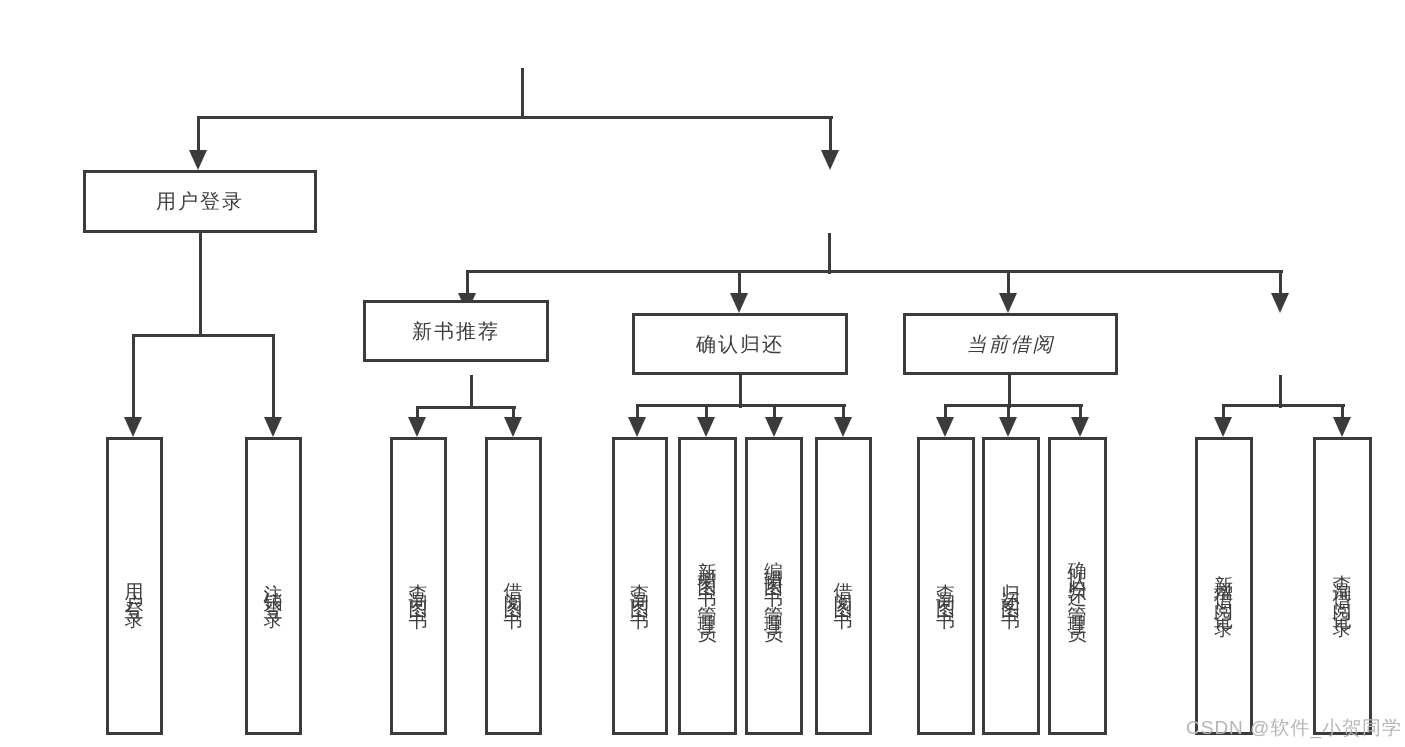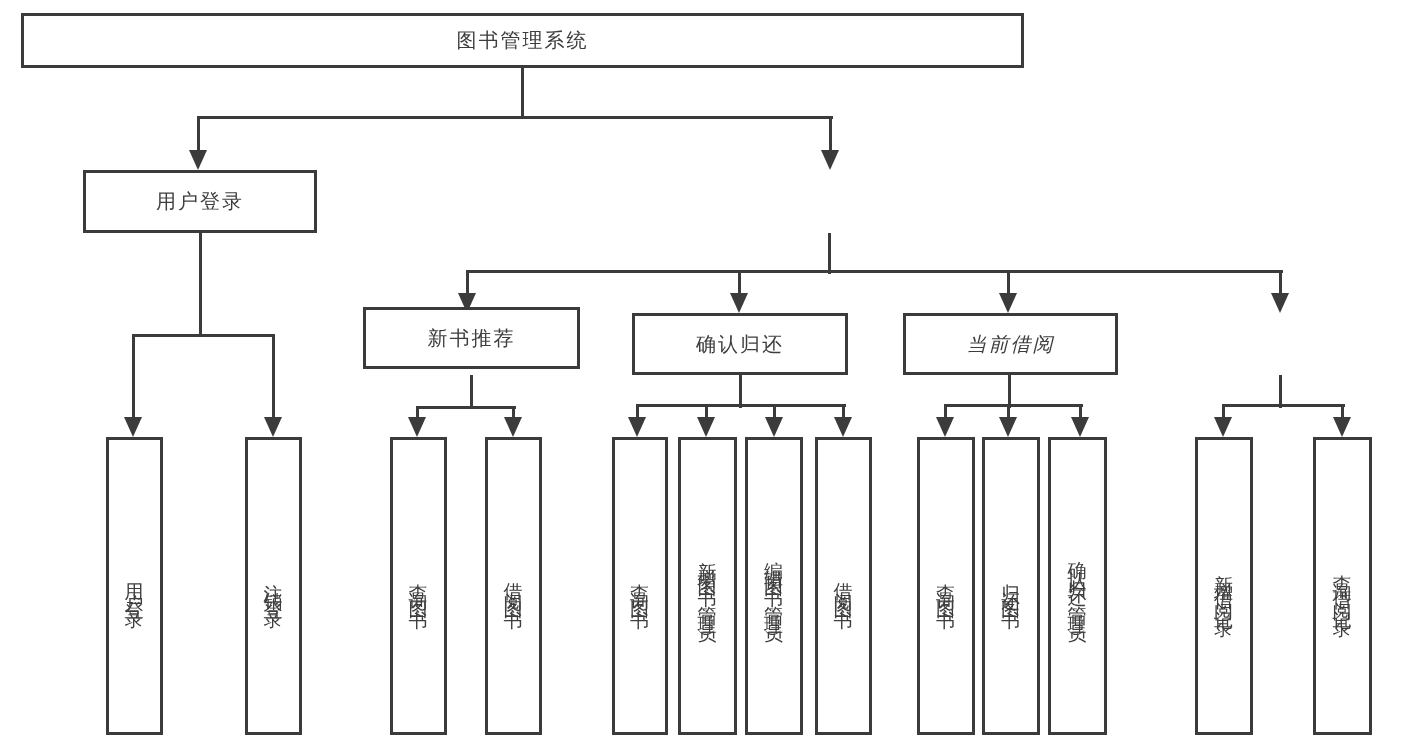--- a/index.html
+++ b/index.html
@@ -58,21 +58,20 @@
     color: var(--watermark);
     letter-spacing: 1px;
     z-index: 5;
   }
 </style>
 </head>
 <body>
 
 <div class="canvas">
 
-  <div class="box" style="left:21px; top:13px; width:1003px; height:55px;">图书管理系统</div>
 
   <div class="line" style="left:520.5px; top:68px; width:3px; height:50px;"></div>
   <div class="line" style="left:196.5px; top:116px; width:636px; height:3px;"></div>
   <div class="line" style="left:196.5px; top:116px; width:3px; height:36px;"></div>
   <div class="line" style="left:828.5px; top:116px; width:3px; height:36px;"></div>
   <div class="arrow" style="left:189px; top:150px;"></div>
   <div class="arrow" style="left:821px; top:150px;"></div>
 
   <div class="box" style="left:83px; top:170px; width:234px; height:63px;">用户登录</div>
 
@@ -87,21 +86,21 @@
   <div class="line" style="left:465.5px; top:270px; width:817px; height:3px;"></div>
   <div class="line" style="left:465.5px; top:270px; width:3px; height:25px;"></div>
   <div class="line" style="left:737.5px; top:270px; width:3px; height:25px;"></div>
   <div class="line" style="left:1006.5px; top:270px; width:3px; height:25px;"></div>
   <div class="line" style="left:1278.5px; top:270px; width:3px; height:25px;"></div>
   <div class="arrow" style="left:458px; top:293px;"></div>
   <div class="arrow" style="left:730px; top:293px;"></div>
   <div class="arrow" style="left:999px; top:293px;"></div>
   <div class="arrow" style="left:1271px; top:293px;"></div>
 
-  <div class="box" style="left:363px; top:307px; width:217px; height:62px;">新书推荐</div>
+  <div class="box" style="left:363px; top:300px; width:186px; height:62px;">新书推荐</div>
   <div class="box" style="left:632px; top:313px; width:216px; height:62px;">确认归还</div>
   <div class="box" style="left:903px; top:313px; width:215px; height:62px;font-style:italic;">当前借阅</div>
 
   <div class="line" style="left:469.5px; top:375px; width:3px; height:33px;"></div>
   <div class="line" style="left:415.5px; top:406px; width:100px; height:3px;"></div>
   <div class="line" style="left:415.5px; top:406px; width:3px; height:14px;"></div>
   <div class="line" style="left:511.5px; top:406px; width:3px; height:14px;"></div>
   <div class="arrow" style="left:408px; top:417px;"></div>
   <div class="arrow" style="left:504px; top:417px;"></div>
 
@@ -143,14 +142,15 @@
   <div class="box vbox" style="left:745px; top:437px; width:58px; height:298px;">编辑图书（管理员）</div>
   <div class="box vbox" style="left:815px; top:437px; width:57px; height:298px;">借阅图书</div>
 
   <div class="box vbox" style="left:917px; top:437px; width:58px; height:298px;">查询图书</div>
   <div class="box vbox" style="left:982px; top:437px; width:58px; height:298px;">归还图书</div>
   <div class="box vbox" style="left:1048px; top:437px; width:59px; height:298px;">确认归还（管理员）</div>
 
   <div class="box vbox" style="left:1195px; top:437px; width:58px; height:298px;">新增借阅记录</div>
   <div class="box vbox" style="left:1313px; top:437px; width:59px; height:298px;">查询借阅记录</div>
 
+  <div class="watermark">CSDN @软件_小贺同学</div>
 
 </div>
 
 </body></html>

